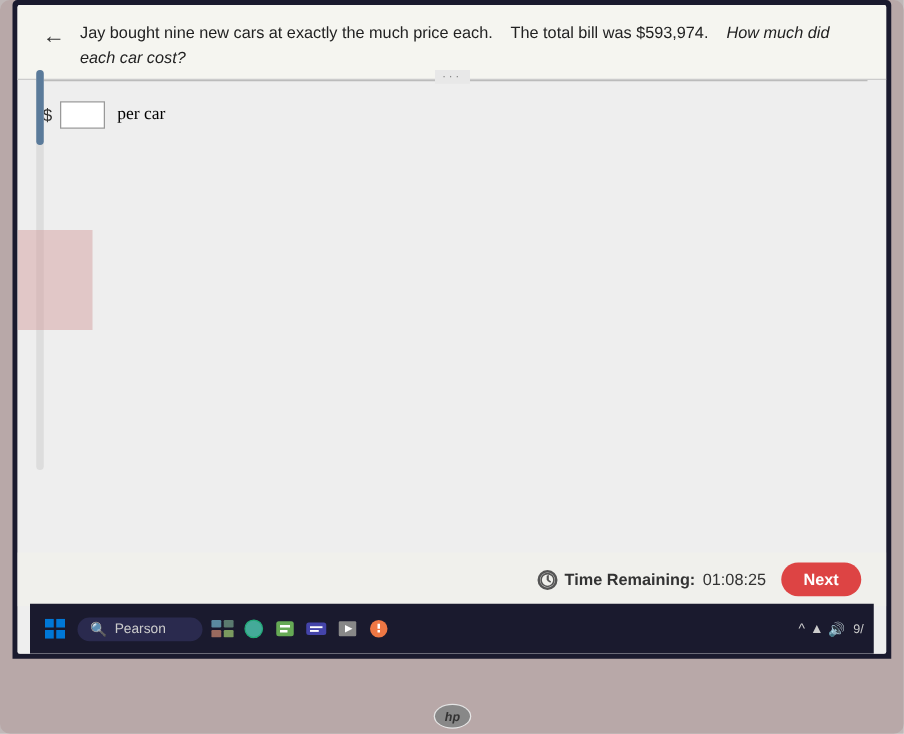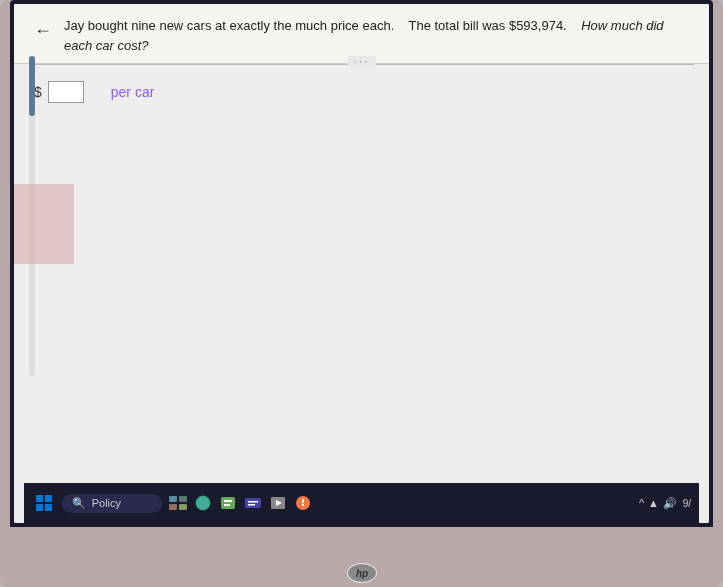--- a/index.html
+++ b/index.html
@@ -106,22 +106,23 @@
       height: 22px;
       border: 1px solid #999;
       background: white;
       font-size: 13px;
       padding: 2px 4px;
       outline: none;
     }
 
     .per-car-label {
       font-size: 14px;
-      color: #8b5cf6;
-      margin-left: 21px;
+      color: #000000;
+      margin-left: 4px;
+      font-family: Liberation Serif, serif;
     }
 
     
     .left-sidebar {
       position: absolute;
       top: 52px;
       left: 15px;
       width: 6px;
       height: 320px;
       background: #ddd;
@@ -370,20 +371,34 @@
           <input class="answer-input" type="text" value="" style="">
           <span class="per-car-label">per car</span>
         </div>
 
         <div class="left-sidebar">
           <div class="progress-fill"></div>
         </div>
 
         <div class="pink-block"></div>
 
+        <div class="bottom-bar">
+          <div class="timer-area">
+            <div class="timer-icon">
+              <svg width="14" height="14" viewBox="0 0 14 14" fill="none">
+                <circle cx="7" cy="7" r="6" stroke="#555" stroke-width="1.5"></circle>
+                <line x1="7" y1="3" x2="7" y2="7" stroke="#555" stroke-width="1.5"></line>
+                <line x1="7" y1="7" x2="10" y2="9" stroke="#555" stroke-width="1.5"></line>
+              </svg>
+            </div>
+            <span class="timer-label">Time Remaining:</span>
+            <span class="timer-value">01:08:25</span>
+          </div>
+          <button class="next-btn">Next</button>
+        </div>
 
         <div class="footer-links">
           <span>© 2024  Pearson Education Inc. All rights reserved.</span>
           &nbsp;|&nbsp;<a href="#">Terms of Use</a>
           &nbsp;|&nbsp;<a href="#">Privacy Policy</a>
           &nbsp;|&nbsp;<a href="#">Permissions</a>
           &nbsp;|&nbsp;<a href="#">Contact Us</a>
           &nbsp;|&nbsp;<a href="#">Cookie Settings</a>
         </div>
 
@@ -395,21 +410,21 @@
           <svg width="16" height="16" viewBox="0 0 16 16">
             <rect x="0" y="0" width="7" height="7" fill="#0078d7"></rect>
             <rect x="9" y="0" width="7" height="7" fill="#0078d7"></rect>
             <rect x="0" y="9" width="7" height="7" fill="#0078d7"></rect>
             <rect x="9" y="9" width="7" height="7" fill="#0078d7"></rect>
           </svg>
         </div>
 
         <div class="taskbar-search">
           <span class="search-icon-tb">🔍</span>
-          <span class="search-text-tb">Policy</span>
+          <span class="search-text-tb">Pearson</span>
         </div>
 
         <div class="taskbar-icons">
           <div class="tb-icon">
             <svg width="18" height="14" viewBox="0 0 18 14">
               <rect x="0" y="0" width="8" height="6" rx="1" fill="#5a8a9f"></rect>
               <rect x="10" y="0" width="8" height="6" rx="1" fill="#5a7a6f"></rect>
               <rect x="0" y="8" width="8" height="6" rx="1" fill="#9a6a5f"></rect>
               <rect x="10" y="8" width="8" height="6" rx="1" fill="#7a9a5f"></rect>
             </svg>

